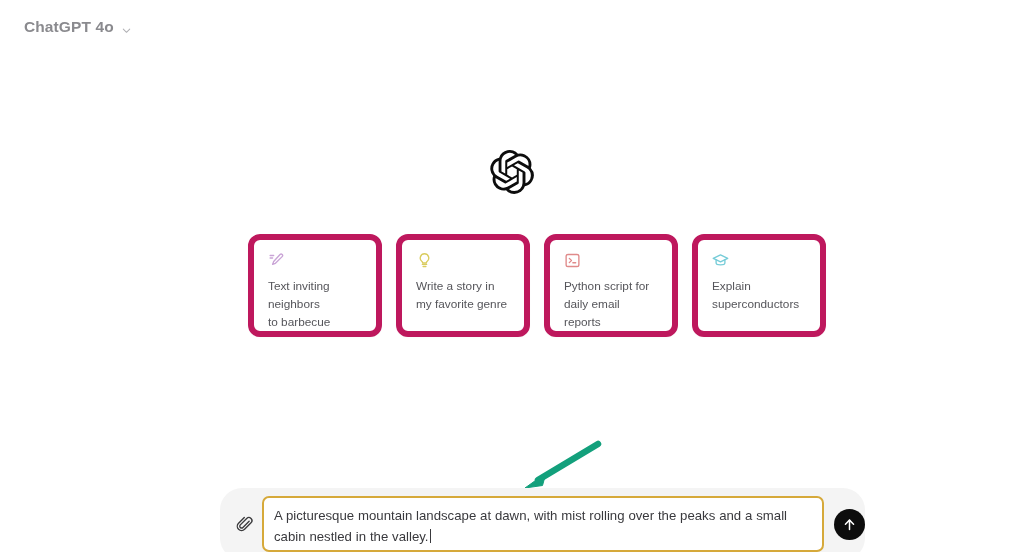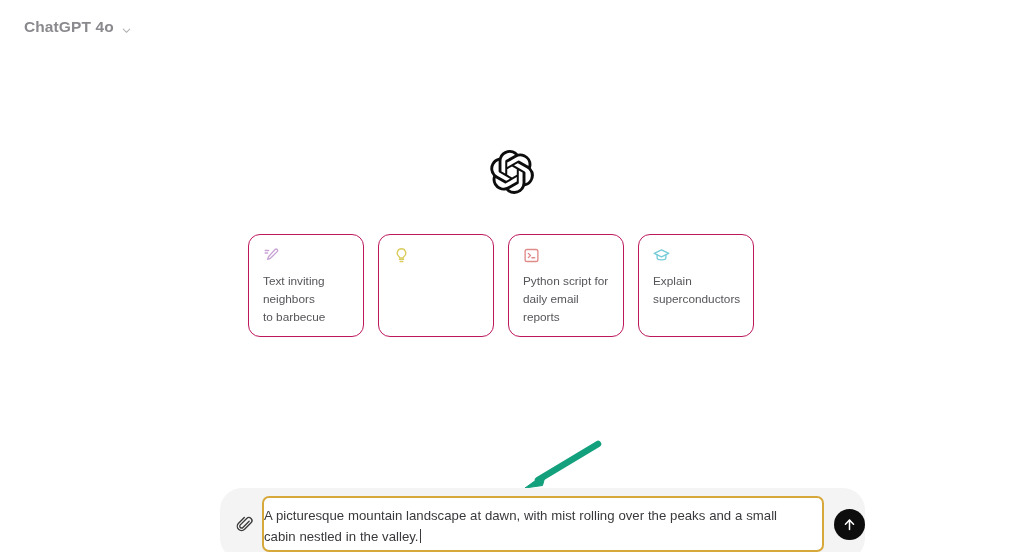--- a/index.html
+++ b/index.html
@@ -70,25 +70,25 @@
   
   .suggestions {
     position: absolute;
     left: 248px;
     top: 234px;
     display: flex;
     gap: 14px;
     pointer-events: auto;
   }
   .card {
-    width: 116px;
+    width: 134px;
     height: 103px;
     box-sizing: border-box;
     background: #ffffff;
-    border: 1px solid #be185d;
+    border: 6px solid #be185d;
     border-radius: 12px;
     padding: 12px 13px 10px 14px;
     cursor: pointer;
     display: flex;
     flex-direction: column;
     gap: 9px;
     box-shadow: 0 1px 2px rgba(0,0,0,.02);
   }
   .card-icon {
     width: 17px;
@@ -137,21 +137,21 @@
 
   .input-wrap {
     position: relative;
     margin-left: 5px;
     width: 570px;
     height: 56px;
     box-sizing: border-box;
     background: #ffffff;
     border: 2px solid #d6a93a;
     border-radius: 7px;
-    padding: 7px 10px 0 0;
+    padding: 7px 10px 0 10px;
     cursor: text;
     overflow: hidden;
   }
   .input-text {
     font-size: 13.2px;
     line-height: 21px;
     color: #39393d;
     white-space: normal;
     word-spacing: .2px;
   }
@@ -216,20 +216,22 @@
   </div>
 
   <div class="card">
     <span class="card-icon">
       <svg viewBox="0 0 24 24" width="17" height="17" fill="none" stroke="#d9cc5e" stroke-width="1.9" stroke-linecap="round" stroke-linejoin="round">
         <path d="M9 17.5h6"></path>
         <path d="M10 20.5h4"></path>
         <path d="M12 2.5a6 6 0 0 0-3.6 10.8c.6.5.9 1.1.9 1.8v.4h5.4v-.4c0-.7.3-1.3.9-1.8A6 6 0 0 0 12 2.5z"></path>
       </svg>
     </span>
+    <span class="card-text">Write a story in
+my favorite genre</span>
   </div>
 
   <div class="card">
     <span class="card-icon">
       <svg viewBox="0 0 24 24" width="17" height="17" fill="none" stroke="#e08a8a" stroke-width="1.9" stroke-linecap="round" stroke-linejoin="round">
         <rect x="3" y="3.5" width="18" height="17" rx="2.6"></rect>
         <polyline points="7.5,9 10.5,12 7.5,15"></polyline>
         <line x1="12.5" y1="15.2" x2="16.5" y2="15.2"></line>
       </svg>
     </span>

